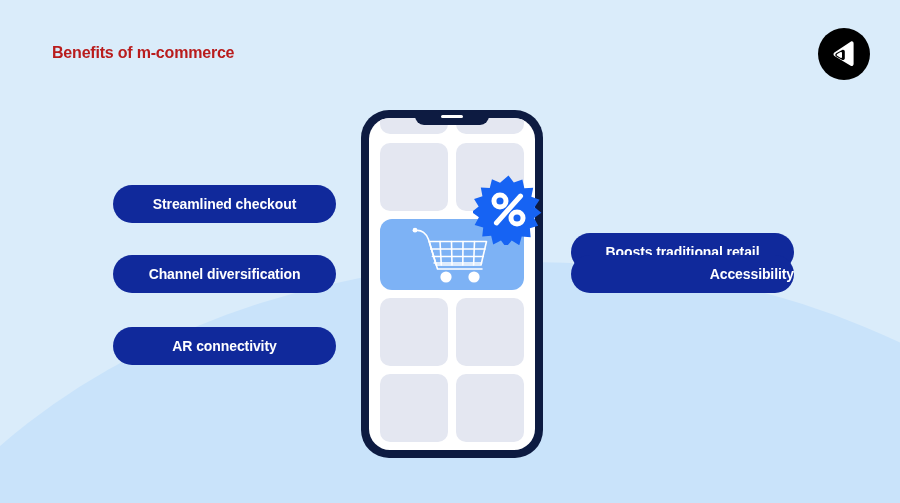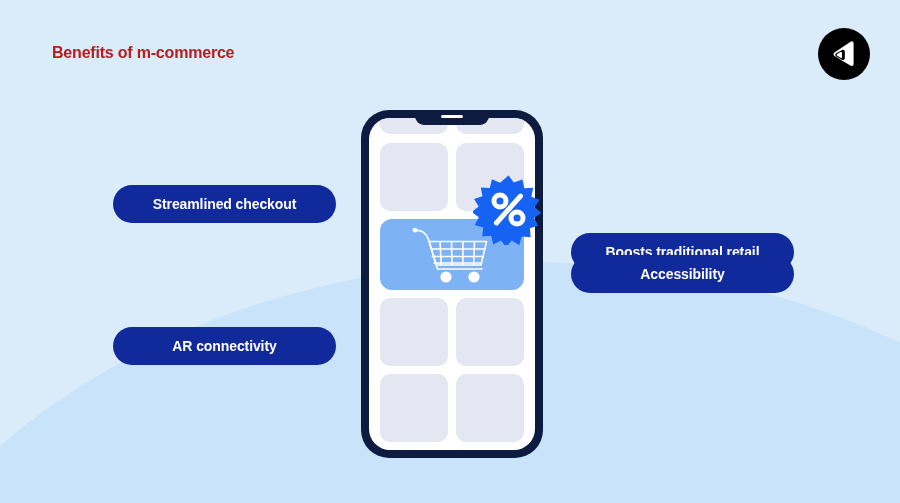--- a/index.html
+++ b/index.html
@@ -63,21 +63,21 @@
     font-size: 14px;
     font-weight: bold;
     letter-spacing: -0.1px;
     white-space: nowrap;
     box-sizing: border-box;
   }
   .pill-l1 { left: 113px; top: 185px; }
   .pill-l2 { left: 113px; top: 255px; }
   .pill-l3 { left: 113px; top: 327px; align-items: center; }
   .pill-r1 { left: 571px; top: 185px; margin-top: 48px; }
-  .pill-r2 { left: 571px; top: 255px; }
+  .pill-r2 { left: 571px; top: 255px; justify-content: flex-end; }
   .pill-r3 { left: 571px; top: 327px; }
 
   
   .phone {
     position: absolute;
     left: 361px;
     top: 110px;
     width: 182px;
     height: 348px;
   }
@@ -172,20 +172,23 @@
   <div class="logo">
     <svg width="52" height="52" viewBox="0 0 52 52">
       <path d="M33.0 13.5 C34.4 13.0 35.6 14.0 35.6 15.5 L35.6 36.0 C35.6 37.6 34.0 38.6 32.7 37.8 L16.5 28.0 C15.2 27.2 15.2 25.4 16.4 24.5 Z" fill="#ffffff"></path>
       <path d="M24.2 22.0 C25.4 21.3 26.8 22.2 26.8 23.6 L26.8 30.2 C26.8 31.7 25.2 32.6 23.9 31.8 L18.2 28.4 C17.0 27.6 17.0 25.9 18.2 25.2 Z" fill="#000000"></path>
       <path d="M22.6 24.1 C23.2 23.7 24.0 24.2 24.0 24.9 L24.0 28.9 C24.0 29.7 23.1 30.2 22.4 29.8 L19.2 27.8 C18.5 27.4 18.5 26.4 19.2 26.0 Z" fill="#ffffff"></path>
     </svg>
   </div>
 
   <div class="pill pill-l1">
     <span>Streamlined checkout</span>
+  </div>
+  <div class="pill pill-l2">
+    <span>Channel diversification</span>
   </div>
   <div class="pill pill-l3">
     <span>AR connectivity</span>
   </div>
 
   <div class="pill pill-r1">
     <span>Boosts traditional retail</span>
   </div>
   <div class="pill pill-r2">
     <span>Accessibility</span>

